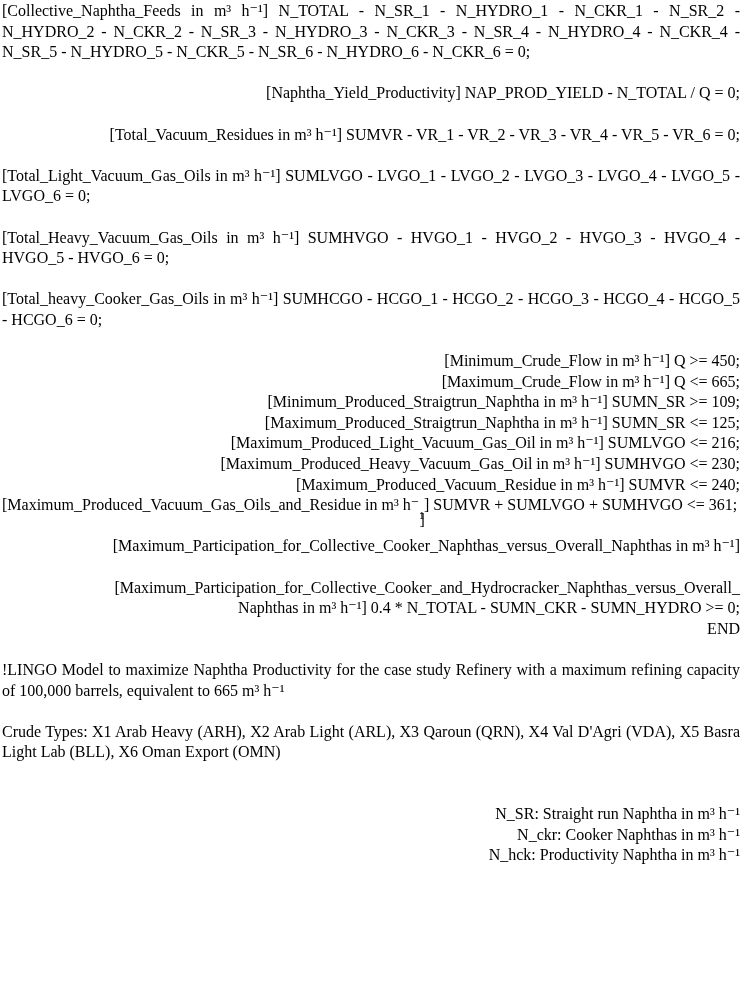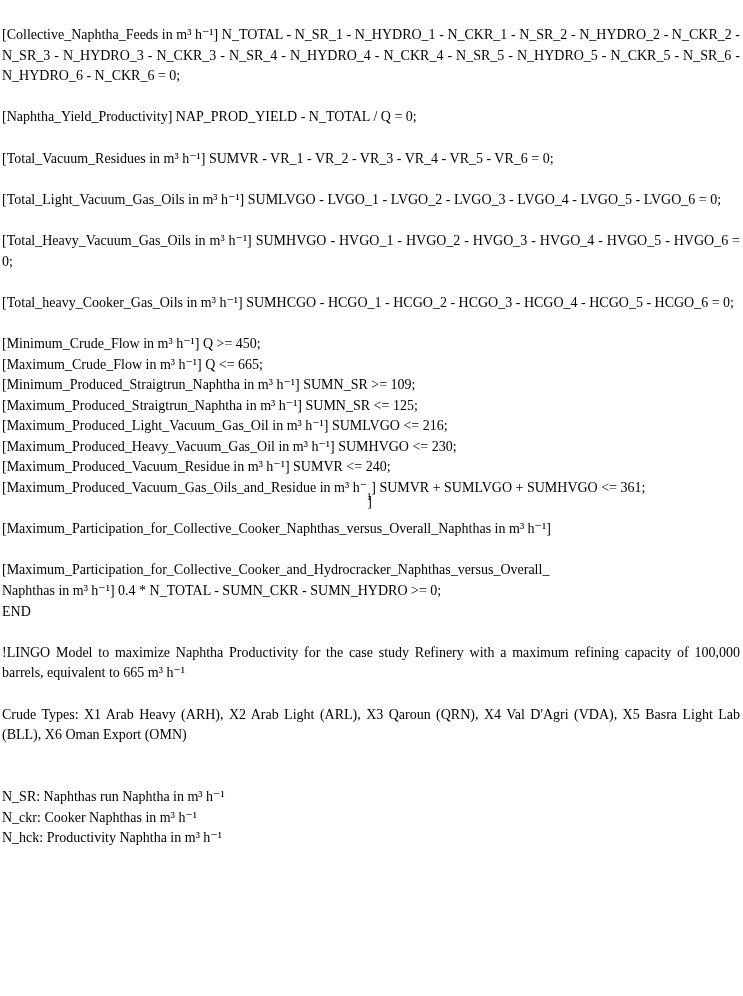--- a/index.html
+++ b/index.html
@@ -13,40 +13,39 @@
     overflow: hidden;
     font-family: "Liberation Serif", "DejaVu Serif", serif;
     color: #000000;
     -webkit-font-smoothing: none;
   }
   #doc {
     position: absolute;
     left: 2px;
     top: 1px;
     width: 738px;
-    font-size: 14px;
+    font-size: 16px;
     line-height: 20.6px;
     text-align: justify;
     text-justify: inter-word;
     hyphens: none;
     word-spacing: 0px;
-    margin-top: 24px;
   }
   .para {
     margin: 0;
     padding: 0;
     text-align: justify;
   }
   
   .gap {
     height: 20.6px;
   }
   
   .nowrapline {
-    text-align: left;
+    text-align: right;
     white-space: nowrap;
   }
   
   .overlap {
     position: relative;
     display: inline-block;
     width: 0.30em;
   }
   .overlap .b {
     position: absolute;
@@ -122,18 +121,18 @@
   <div class="gap"></div>
 
   <p class="para">Crude Types: X1 Arab Heavy (ARH), X2 Arab Light (ARL), X3 Qaroun (QRN), X4 Val D'Agri (VDA), X5 Basra Light Lab (BLL), X6 Oman Export (OMN)</p>
 
   <div class="gap"></div>
 
 
   <div class="gap"></div>
 
   <div>
-    <p class="para nowrapline">N_SR: Naphthas run Naphtha in m³ h⁻¹</p>
+    <p class="para nowrapline">N_SR: Straight run Naphtha in m³ h⁻¹</p>
     <p class="para nowrapline">N_ckr: Cooker Naphthas in m³ h⁻¹</p>
     <p class="para nowrapline">N_hck: Productivity Naphtha in m³ h⁻¹</p>
   </div>
 
 </div>
 
 </body></html>

